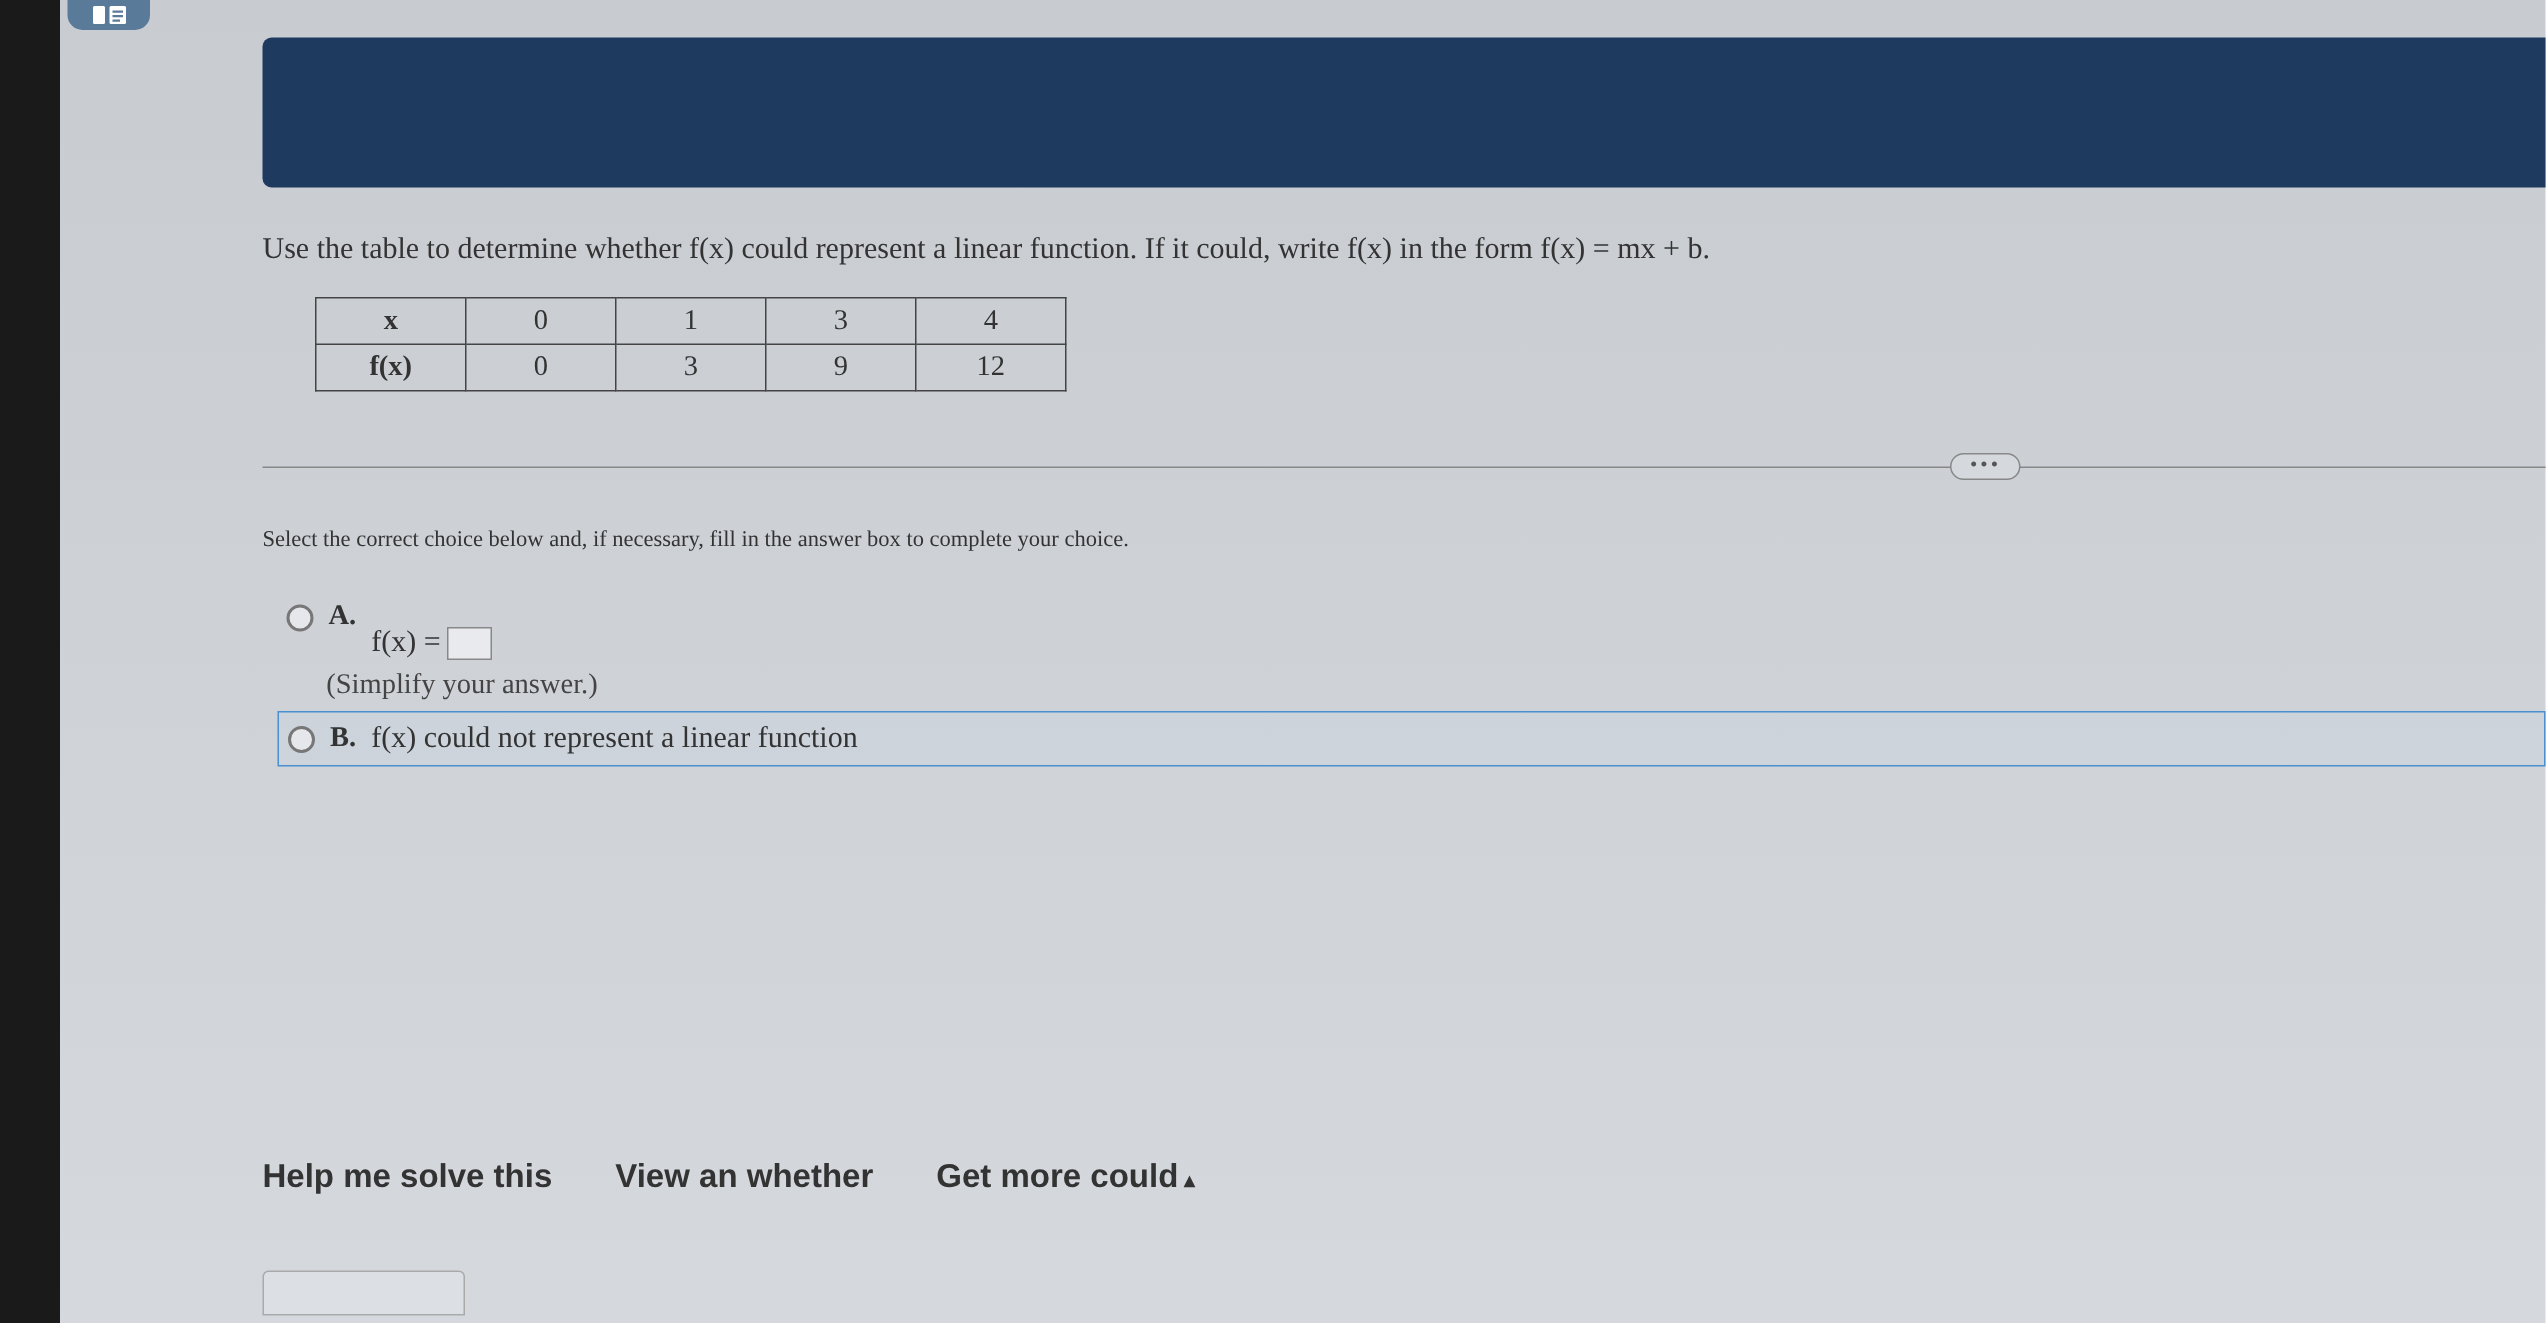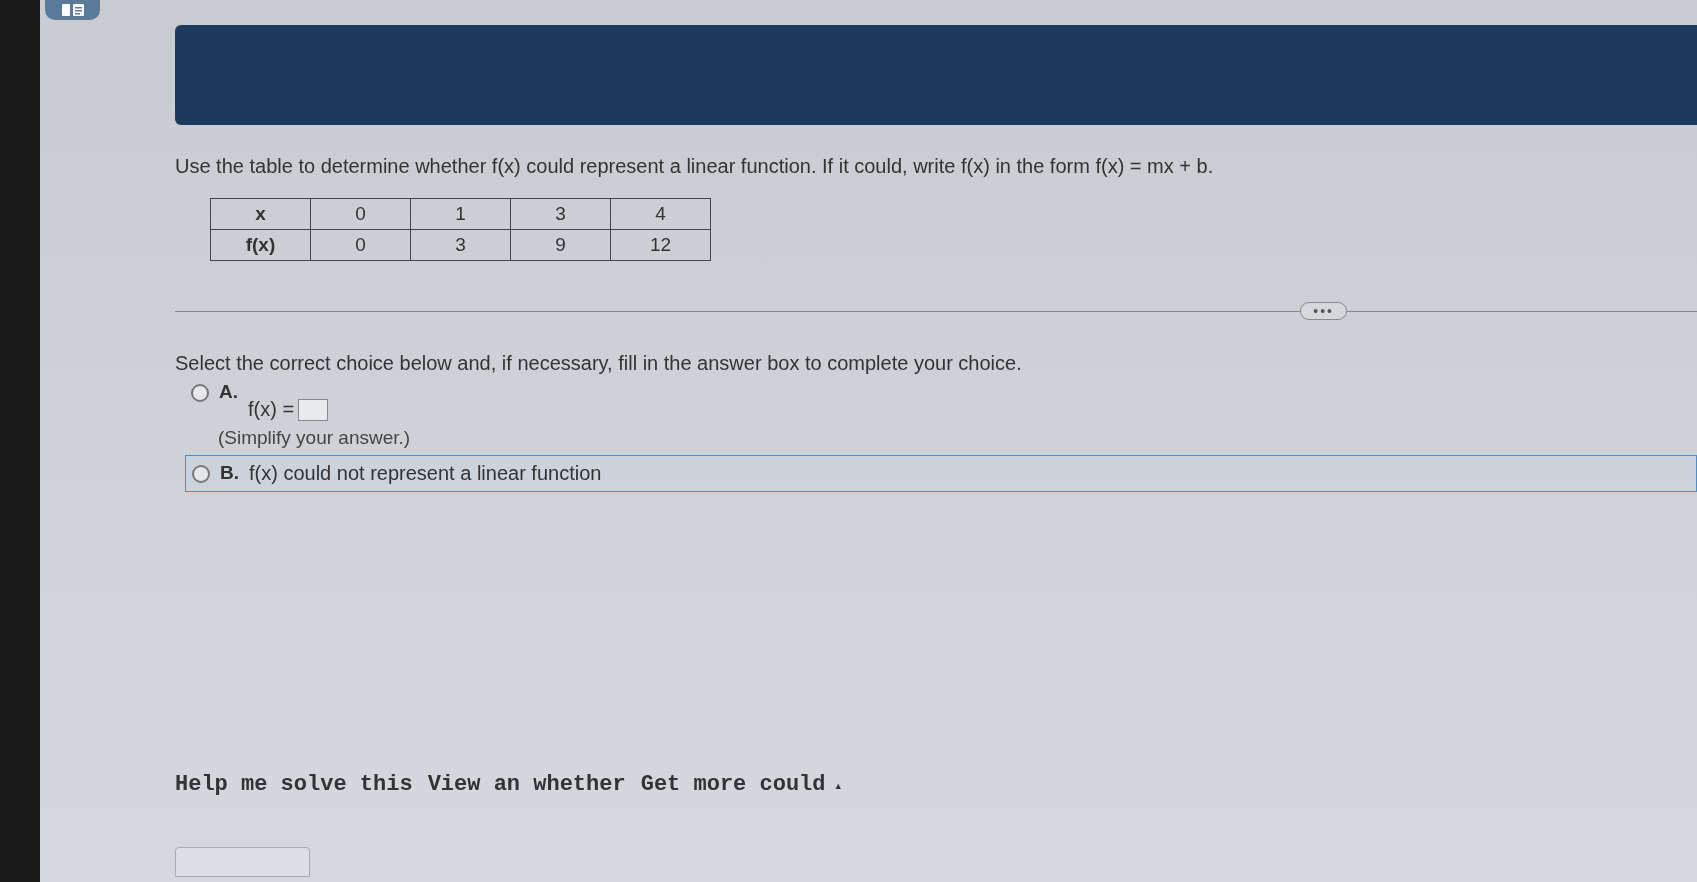--- a/index.html
+++ b/index.html
@@ -47,20 +47,21 @@
       height: 100px;
       background: #1e3a5f;
       border-radius: 6px 0 0 6px;
     }
     .content-area {
       position: absolute;
       left: 175px;
       right: 0;
       top: 135px;
       padding: 20px 0;
+      font-family: Liberation Serif, serif;
     }
     .question-text {
       font-size: 20px;
       color: #333;
       margin-bottom: 20px;
     }
     .data-table {
       border-collapse: collapse;
       margin-left: 35px;
       margin-bottom: 30px;
@@ -88,22 +89,23 @@
       top: -10px;
       background: #d5d8dd;
       border: 1px solid #888;
       border-radius: 12px;
       padding: 0 12px;
       font-size: 14px;
       color: #555;
       letter-spacing: 2px;
     }
     .prompt-text {
-      font-size: 20px;
-      color: #333;
+      font-size: 15px;
+      color: #333;
+      margin-bottom: 25px;
     }
     .choice-container {
       margin-left: 10px;
     }
     .choice-row {
       display: flex;
       align-items: flex-start;
       padding: 6px 0 6px 6px;
     }
     .choice-row.selected {
@@ -153,23 +155,22 @@
       color: #444;
       margin-top: 6px;
       margin-left: -30px;
       text-align: center;
     }
     .bottom-links {
       position: absolute;
       left: 175px;
       bottom: 85px;
       display: flex;
-      gap: 15px;
+      gap: 42px;
       align-items: center;
-      font-family: Liberation Mono, monospace;
     }
     .bottom-link {
       font-size: 22px;
       font-weight: bold;
       color: #333;
       cursor: pointer;
     }
     .bottom-link.dropdown::after {
       content: " ▴";
       font-size: 14px;

